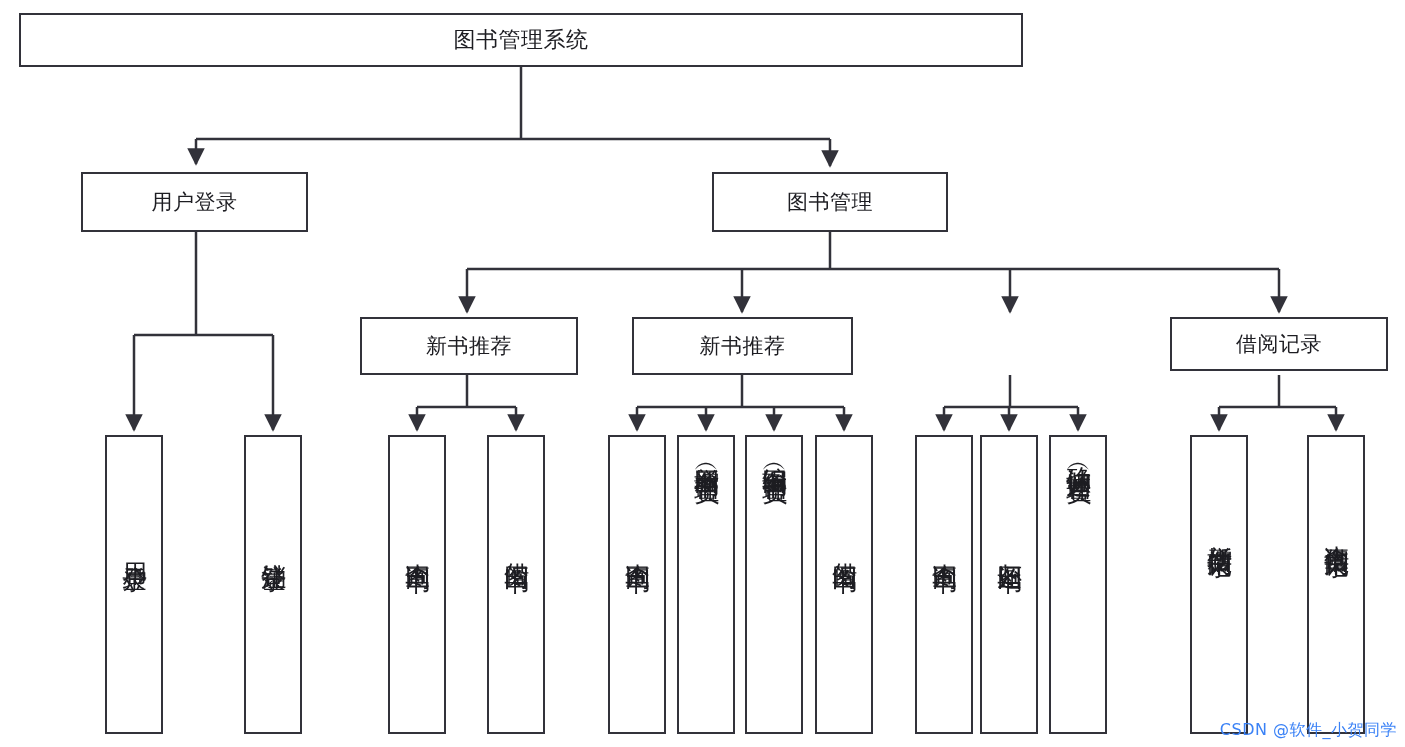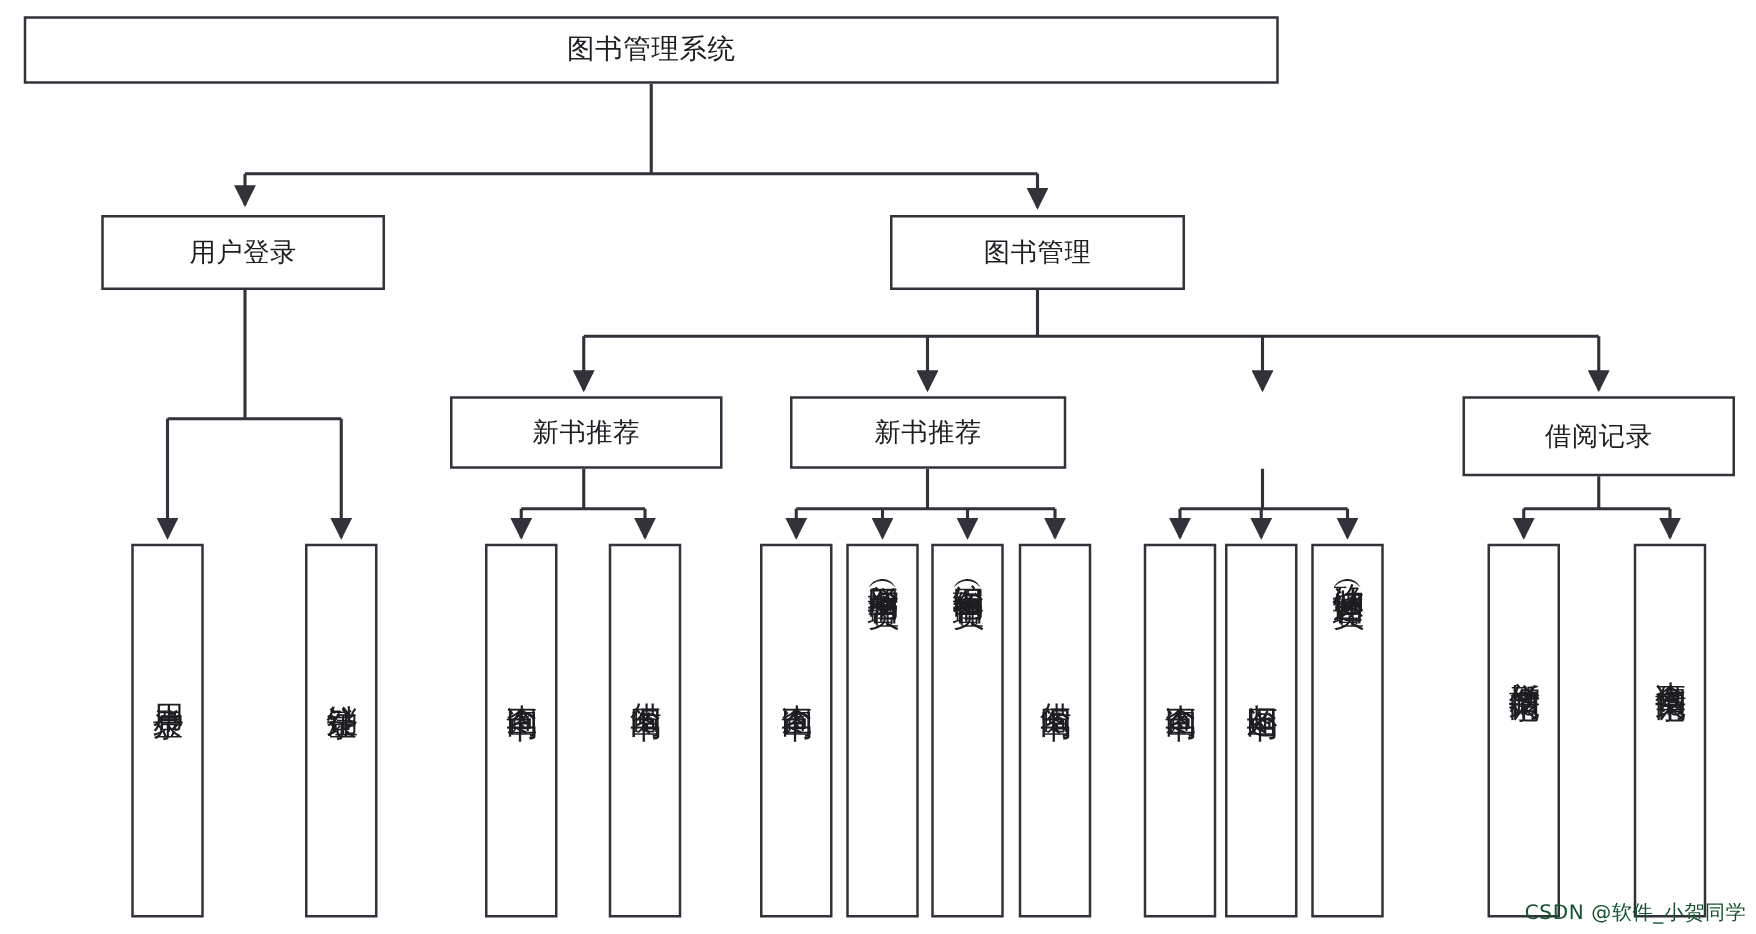--- a/index.html
+++ b/index.html
@@ -72,21 +72,21 @@
     margin-top: 96px;
   }
   .node.vert.top .label {
     margin-top: 0px;
   }
   #watermark {
     position: absolute;
     right: 8px;
     bottom: 6px;
     font-size: 16px;
-    color: #14532d;
+    color: #3b82f6;
     letter-spacing: 0.5px;
     white-space: nowrap;
   }
 </style>
 </head>
 <body>
 
 <div id="diagram-root">
 
   <svg id="edge-layer" viewBox="0 0 1405 747" xmlns="http://www.w3.org/2000/svg">
@@ -149,21 +149,21 @@
   <div class="node horiz" style="left:360px; top:317px; width:218px; height:58px;">
     <span class="label">新书推荐</span>
   </div>
 
   <div class="node horiz" style="left:712px; top:172px; width:236px; height:60px;">
     <span class="label">图书管理</span>
   </div>
   <div class="node horiz" style="left:632px; top:317px; width:221px; height:58px;">
     <span class="label">新书推荐</span>
   </div>
-  <div class="node horiz" style="left:1170px; top:317px; width:218px; height:64px;">
+  <div class="node horiz" style="left:1170px; top:317px; width:218px; height:54px;">
     <span class="label">借阅记录</span>
   </div>
 
   <div class="node vert mid2" style="left:105px; top:435px; width:58px; height:299px;">
     <span class="label">用户登录</span>
   </div>
   <div class="node vert mid2" style="left:244px; top:435px; width:58px; height:299px;">
     <span class="label">注销登录</span>
   </div>
 

